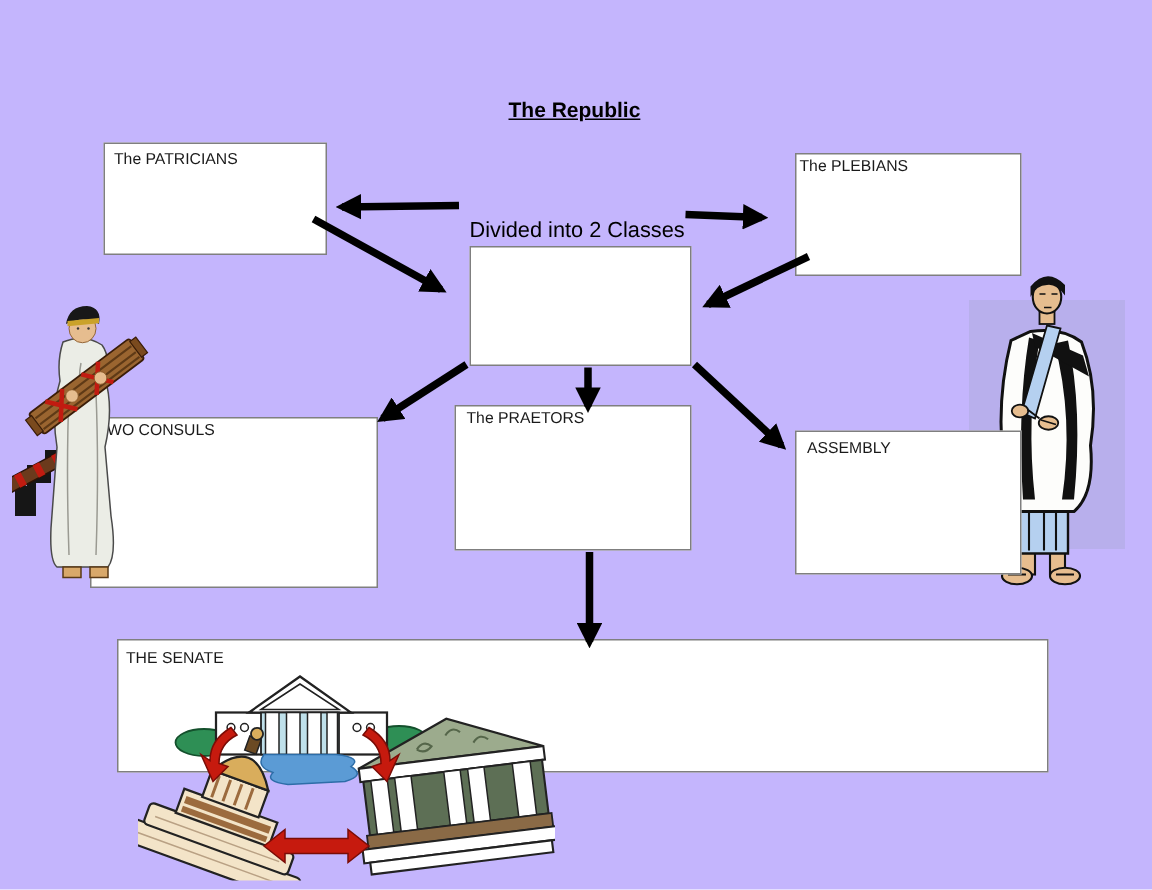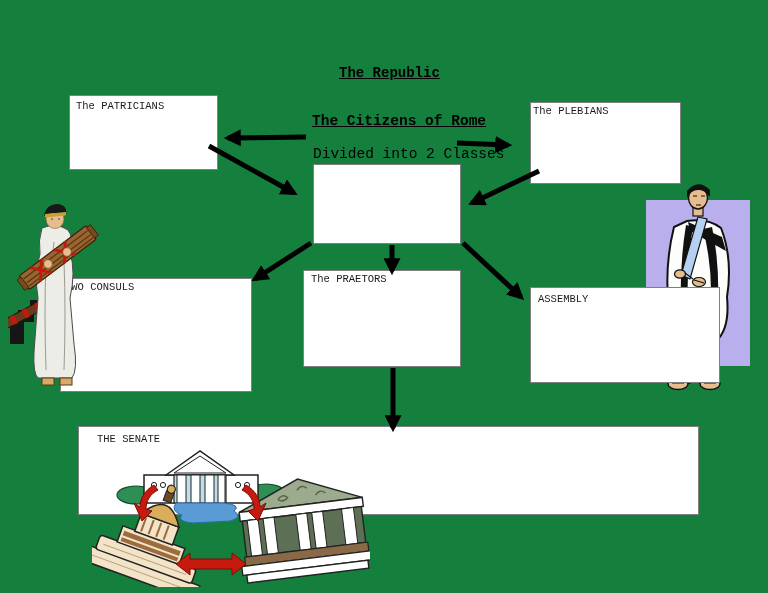--- a/index.html
+++ b/index.html
@@ -1,47 +1,46 @@
 <!DOCTYPE html>
 <html><head>
 <meta charset="utf-8">
 <style>
   html,body{margin:0;padding:0;background:#fff;}
   .canvas{
-    position:relative;width:768px;height:593px;background:#15803d;
-    font-family:Liberation Mono, monospace;color:#000;overflow:hidden;
+    position:relative;width:768px;height:593px;background:#c4b5fd;
+    font-family:Liberation Sans, sans-serif;color:#000;overflow:hidden;
   }
   .box{
     position:absolute;background:#ffffff;border:1px solid #7f7f7f;
     box-sizing:border-box;font-size:10.5px;line-height:1.15;color:#1a1a1a;
   }
   .box .lbl{display:block;}
   .b-patricians{left:69px;top:95px;width:149px;height:75px;padding:4px 6px;}
   .b-plebians{left:530px;top:102px;width:151px;height:82px;padding:2px 2px;z-index:2;}
   .b-center{left:313px;top:164px;width:148px;height:80px;}
   .b-consuls{left:60px;top:278px;width:192px;height:114px;padding:2px 4px;z-index:1;}
   .b-praetors{left:303px;top:270px;width:158px;height:97px;padding:2px 7px;}
-  .b-assembly{left:530px;top:287px;width:190px;height:96px;padding:5px 7px;z-index:2;}
-  .b-senate{left:78px;top:426px;width:621px;height:89px;padding:6px 18px;z-index:1;}
+  .b-assembly{left:530px;top:287px;width:151px;height:96px;padding:5px 7px;z-index:2;}
+  .b-senate{left:78px;top:426px;width:621px;height:89px;padding:6px 5px;z-index:1;}
   .h-main{position:absolute;left:339px;top:65px;font-size:14px;font-weight:bold;text-decoration:underline;}
   .h-sub{position:absolute;left:312px;top:113px;font-size:14.5px;font-weight:bold;text-decoration:underline;}
   .h-cap{position:absolute;left:313px;top:146px;font-size:14.5px;}
   .fig{position:absolute;}
   .fig-lictor{left:8px;top:202px;z-index:2;}
   .fig-citizen{left:642px;top:181px;z-index:1;}
   .fig-buildings{left:92px;top:437px;z-index:3;}
   .arrows{position:absolute;left:0;top:0;z-index:6;pointer-events:none;}
 </style>
 </head>
 <body>
 
 <div class="canvas">
 
   <div class="h-main">The Republic</div>
-  <div class="h-sub">The Citizens of Rome</div>
   <div class="h-cap">Divided into 2 Classes</div>
 
   <div class="box b-patricians">
     <span class="lbl">The PATRICIANS</span>
   </div>
   <div class="box b-plebians">
     <span class="lbl">The PLEBIANS</span>
   </div>
   <div class="box b-center"></div>
   <div class="box b-consuls">

